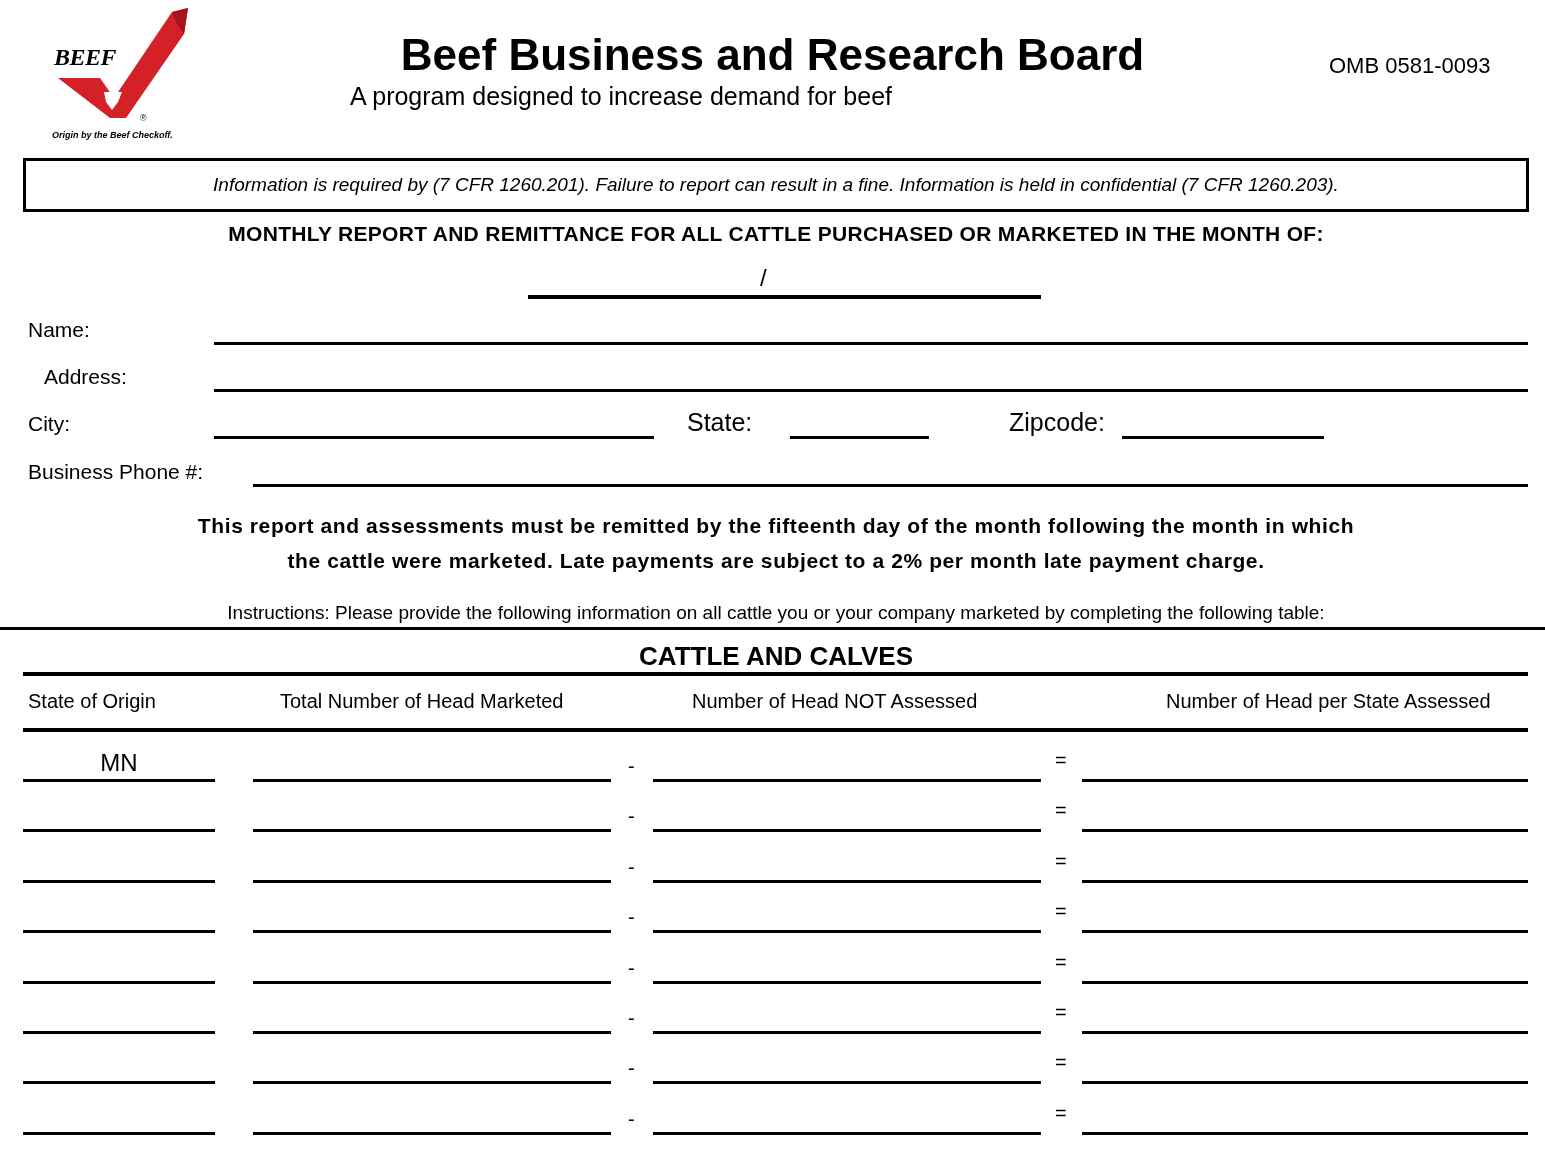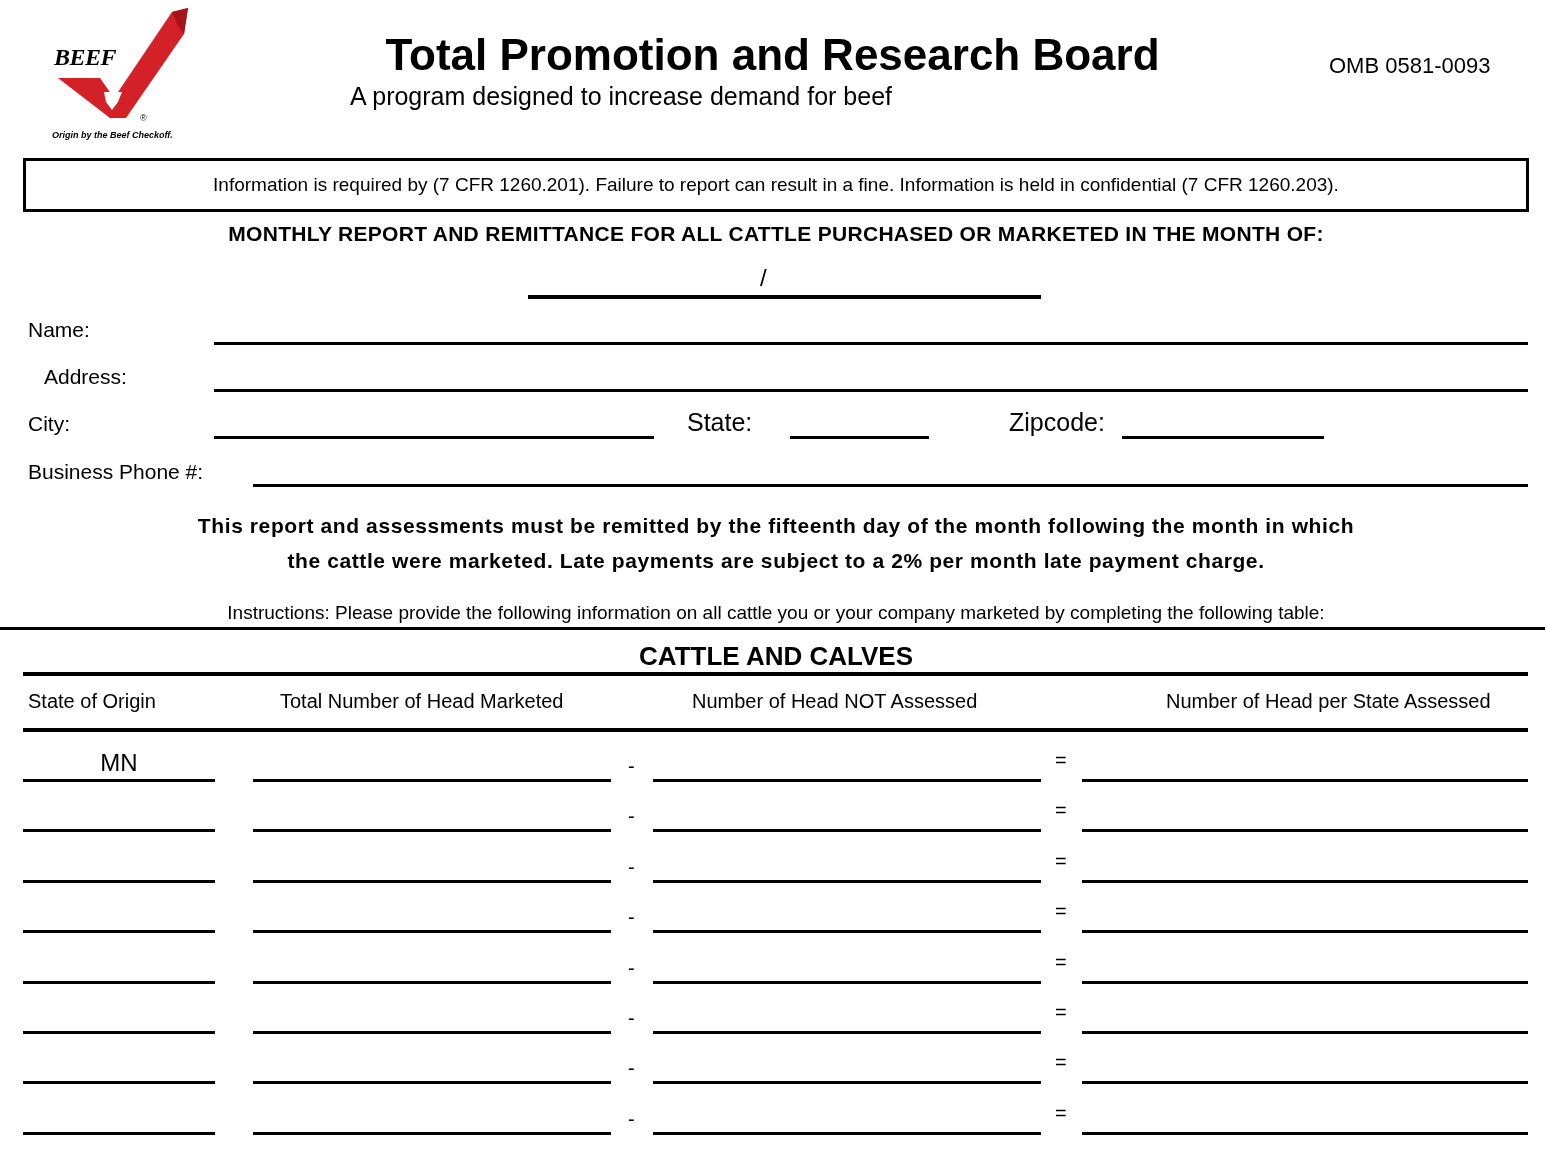--- a/index.html
+++ b/index.html
@@ -8,21 +8,21 @@
   .abs { position:absolute; }
   .line { position:absolute; background:#000; height:3px; }
   .logo { left:48px; top:6px; width:150px; height:140px; }
   .logo-word { position:absolute; left:6px; top:38px; font-family:"Liberation Serif", serif; font-weight:bold; font-style:italic; font-size:24px; letter-spacing:-0.5px; }
   .logo-tag { position:absolute; left:4px; top:124px; font-size:9px; font-weight:bold; font-style:italic; white-space:nowrap; }
   .title { left:0; width:1545px; top:30px; text-align:center; font-size:44px; font-weight:bold; padding-left:0; }
   .title span, .subtitle span { display:inline-block; }
   .subtitle { left:0; width:1242px; top:82px; text-align:center; font-size:25px; }
   .omb { left:1329px; top:53px; font-size:22px; }
   .notice { left:23px; top:158px; width:1500px; height:48px; border:3px solid #000; box-sizing:content-box;
-            text-align:center; line-height:48px; font-size:19px; }
+            text-align:center; line-height:48px; font-size:19px;font-style:italic; }
   .heading { left:0; width:1552px; top:222px; text-align:center; font-size:21px; font-weight:bold; letter-spacing:0.3px; }
   .label { font-size:21px; }
   .bold-note { left:0; width:1552px; text-align:center; font-size:21px; font-weight:bold; letter-spacing:0.6px; }
   .instr { left:0; width:1552px; top:602px; text-align:center; font-size:19px; }
   .section-title { left:0; width:1552px; top:641px; text-align:center; font-size:26px; font-weight:bold; }
   .colh { top:690px; font-size:20px; }
   .op { font-size:20px; }
   .mn { font-size:24px; }
 </style>
 </head>
@@ -32,21 +32,21 @@
   <svg width="150" height="120" viewBox="0 0 150 120" style="position:absolute;left:0;top:0;">
     <polygon points="10,72 52,72 66,92 124,6 140,2 136,28 78,112 62,112" fill="#d42027"></polygon>
     <polygon points="124,6 140,2 136,28 130,20" fill="#a5141b"></polygon>
     <polygon points="56,86 74,86 70,96 64,104 58,96" fill="#ffffff"></polygon>
     <text x="92" y="115" font-size="9" font-family="Liberation Sans, sans-serif" fill="#111">®</text>
   </svg>
   <span class="logo-word">BEEF</span>
   <span class="logo-tag">Origin by the Beef Checkoff.</span>
 </div>
 
-<div class="abs title"><span style="margin-left:0">Total Promotion and Research Board</span></div>
+<div class="abs title"><span style="margin-left:0">Beef Business and Research Board</span></div>
 <div class="abs subtitle"><span>A program designed to increase demand for beef</span></div>
 <div class="abs omb">OMB 0581-0093</div>
 
 <div class="abs notice">Information is required by (7 CFR 1260.201). Failure to report can result in a fine. Information is held in confidential (7 CFR 1260.203).</div>
 
 <div class="abs heading">MONTHLY REPORT AND REMITTANCE FOR ALL CATTLE PURCHASED OR MARKETED IN THE MONTH OF:</div>
 
 <div class="abs" style="left:528px;top:262px;width:513px;height:38px;">
   <span style="position:absolute;left:232px;top:2px;font-size:24px;">/</span>
   <div class="line" style="left:0;top:33px;width:513px;height:4px;"></div>

